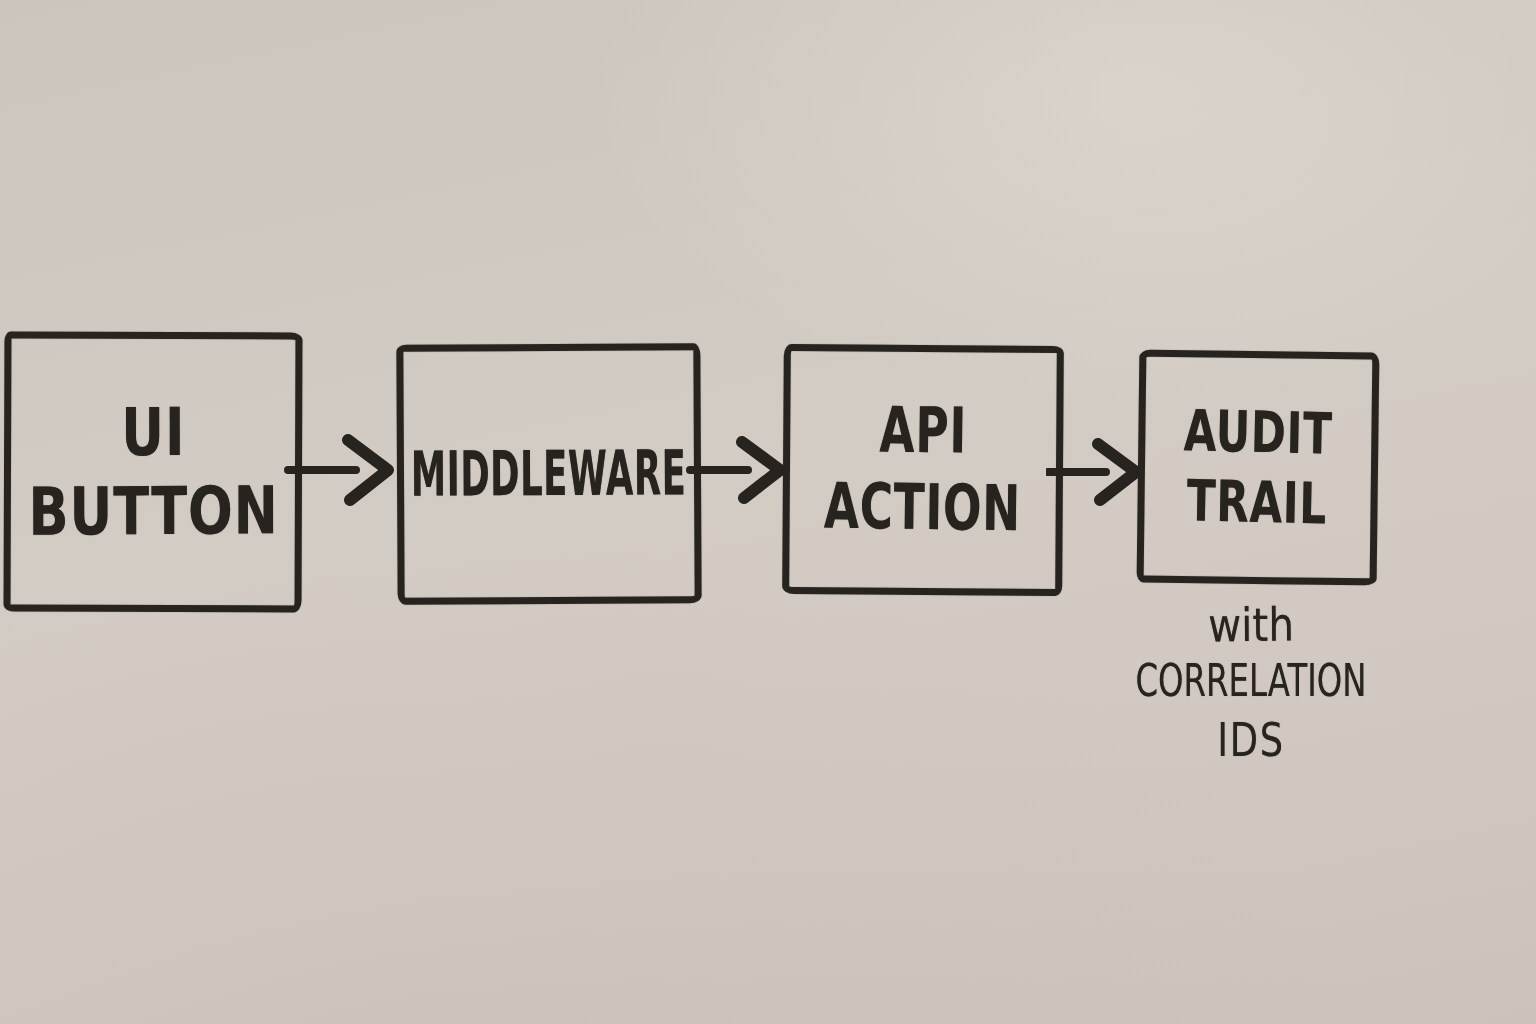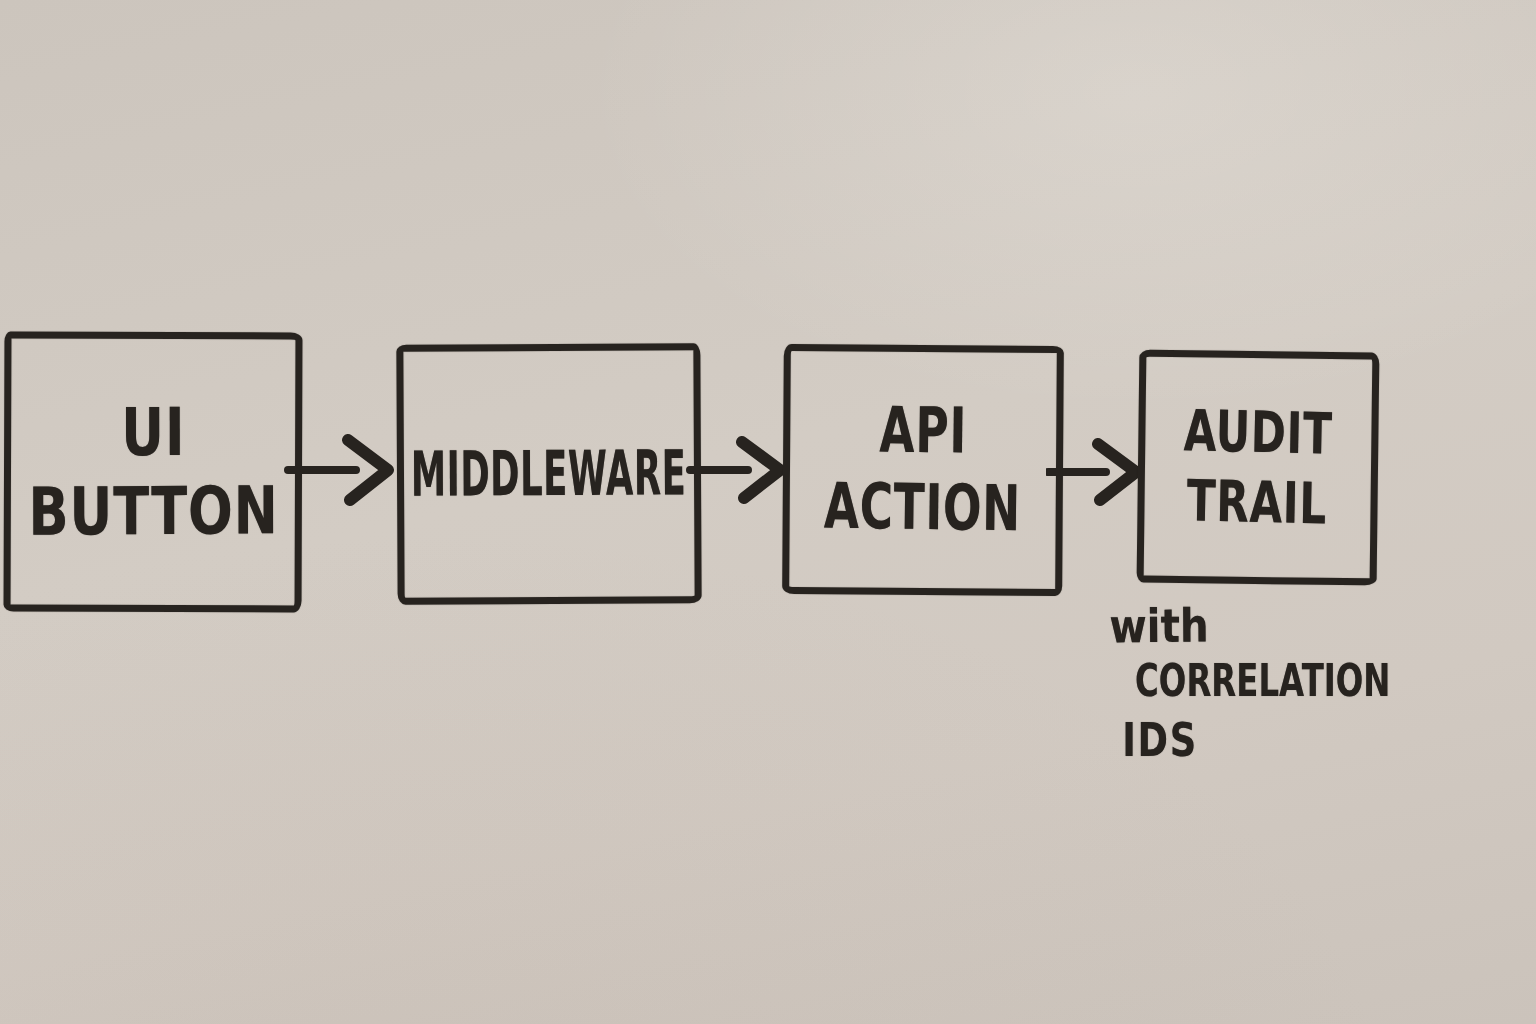--- a/index.html
+++ b/index.html
@@ -53,22 +53,23 @@
     stroke-linejoin: round;
   }
   .arrow-1 { left: 282px;  top: 426px; }
   .arrow-2 { left: 686px;  top: 428px; }
   .arrow-3 { left: 1046px; top: 430px; }
   .annotation {
     position: absolute;
     left: 1090px;
     top: 600px;
     width: 322px;
+    text-align: center;
     color: var(--ink, #27231f);
-    font-weight: bold;
+    font-weight: normal;
   }
   .ann-line {
     display: block;
     text-shadow: 0 0 1px rgba(39,35,31,.55);
   }
   .ann-with { font-size: 46px; line-height: 50px; transform: scaleX(.88) rotate(-.5deg); }
   .ann-corr { font-size: 45px; line-height: 62px; transform: scaleX(.72); }
   .ann-ids  { font-size: 46px; line-height: 56px; transform: scaleX(.80); letter-spacing: 2px; }
 </style>
 </head>

